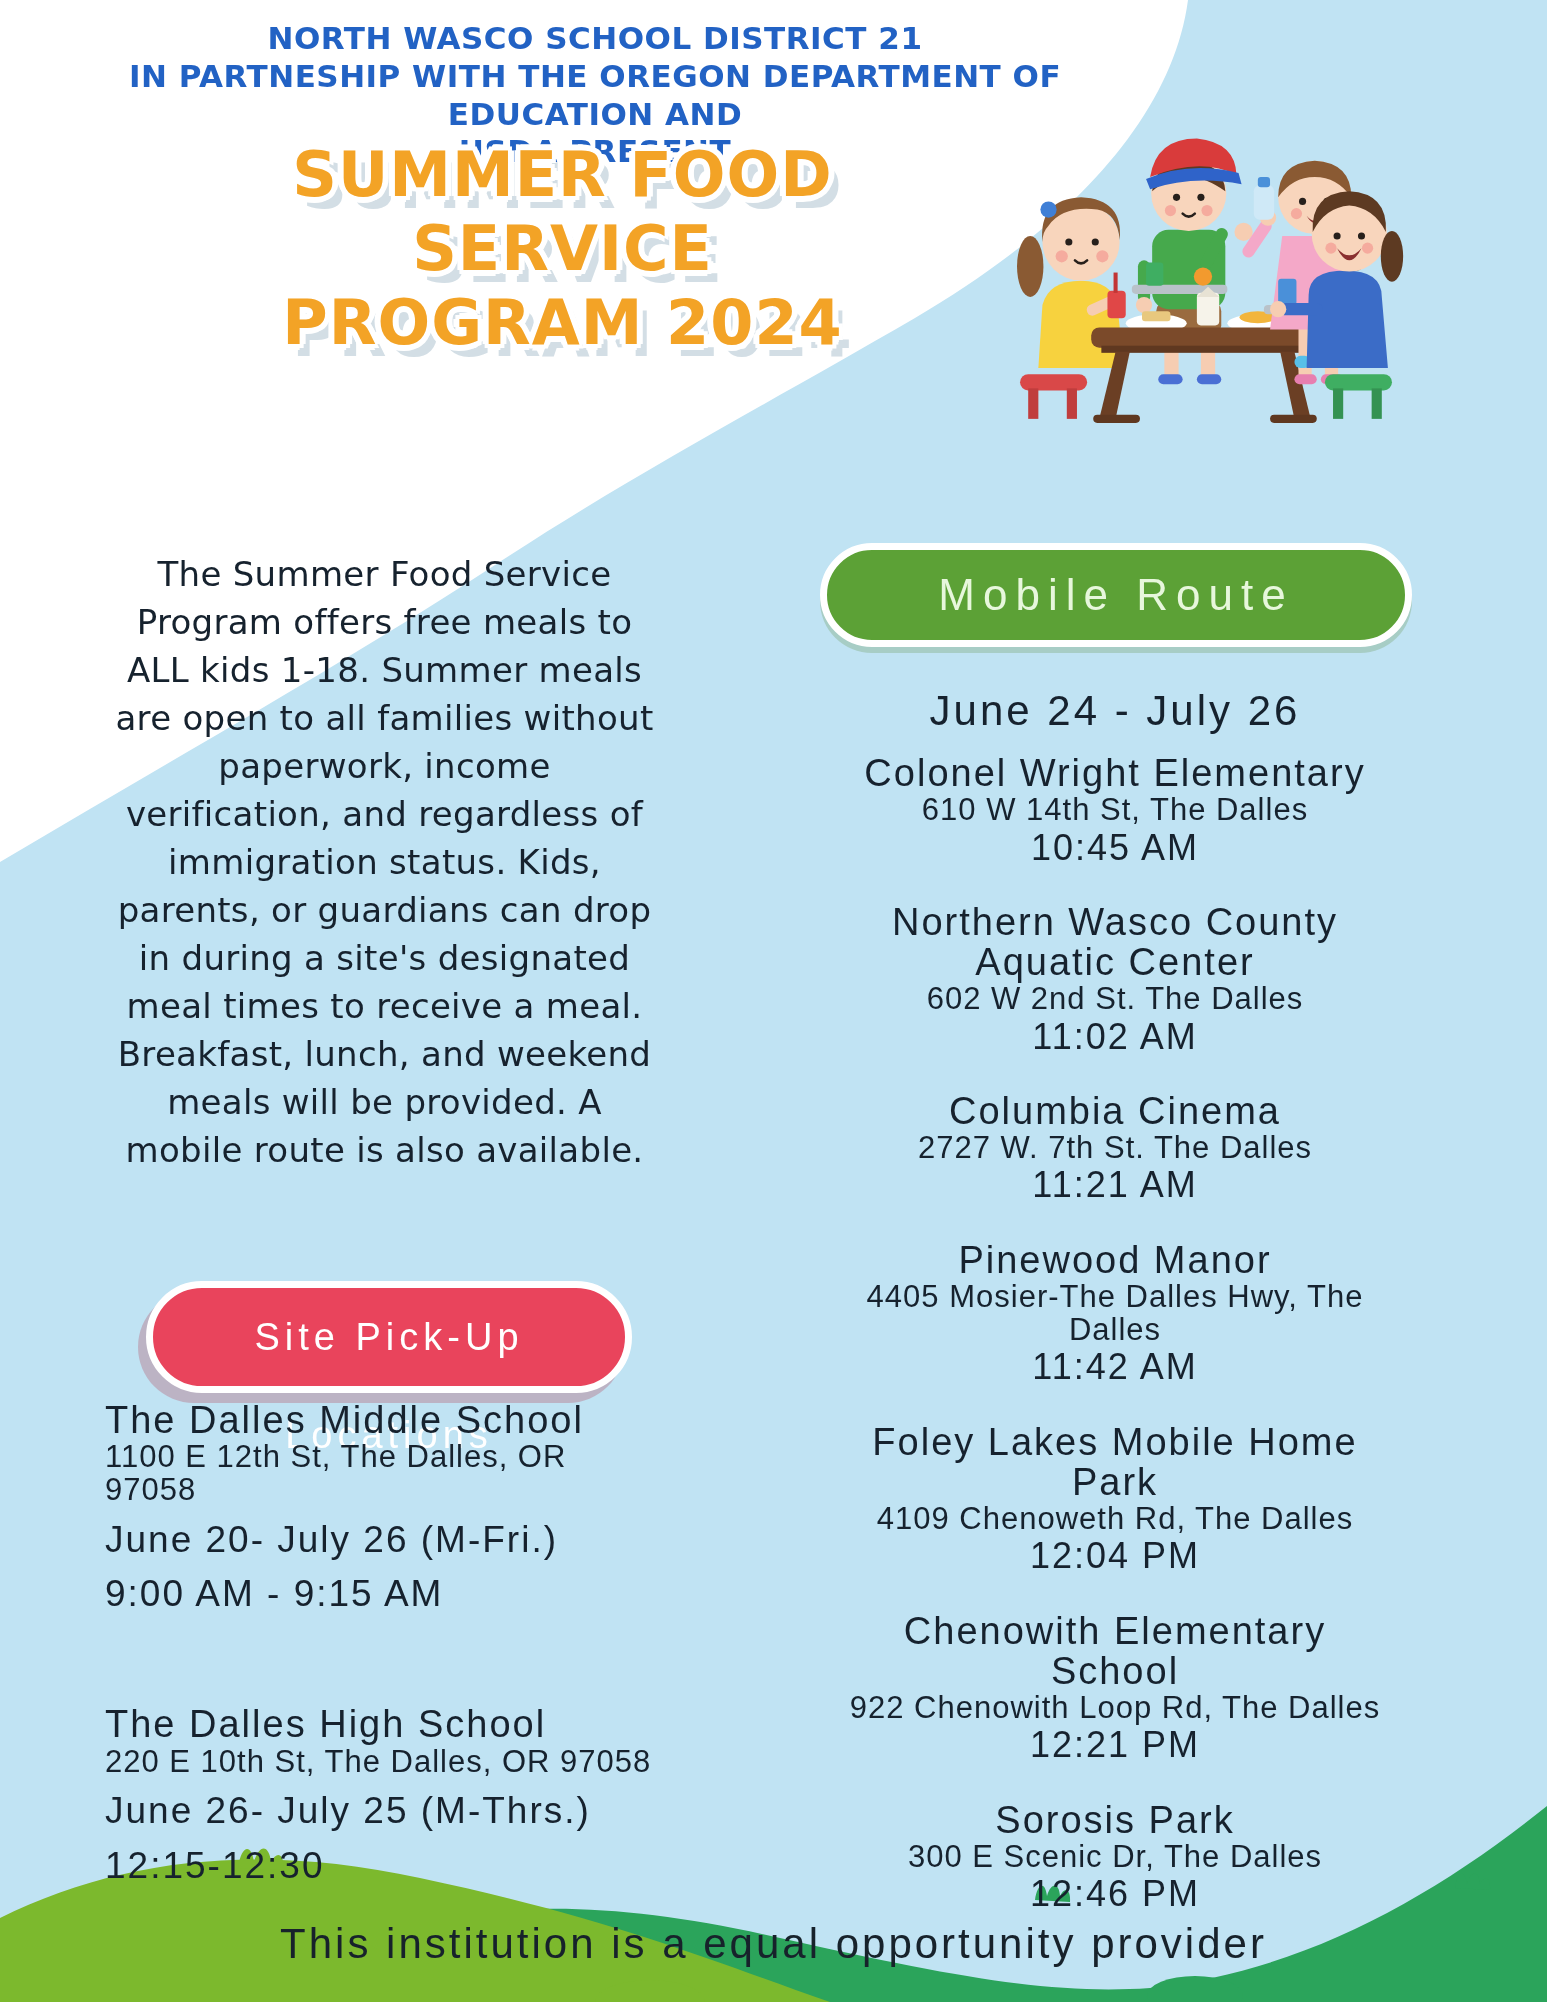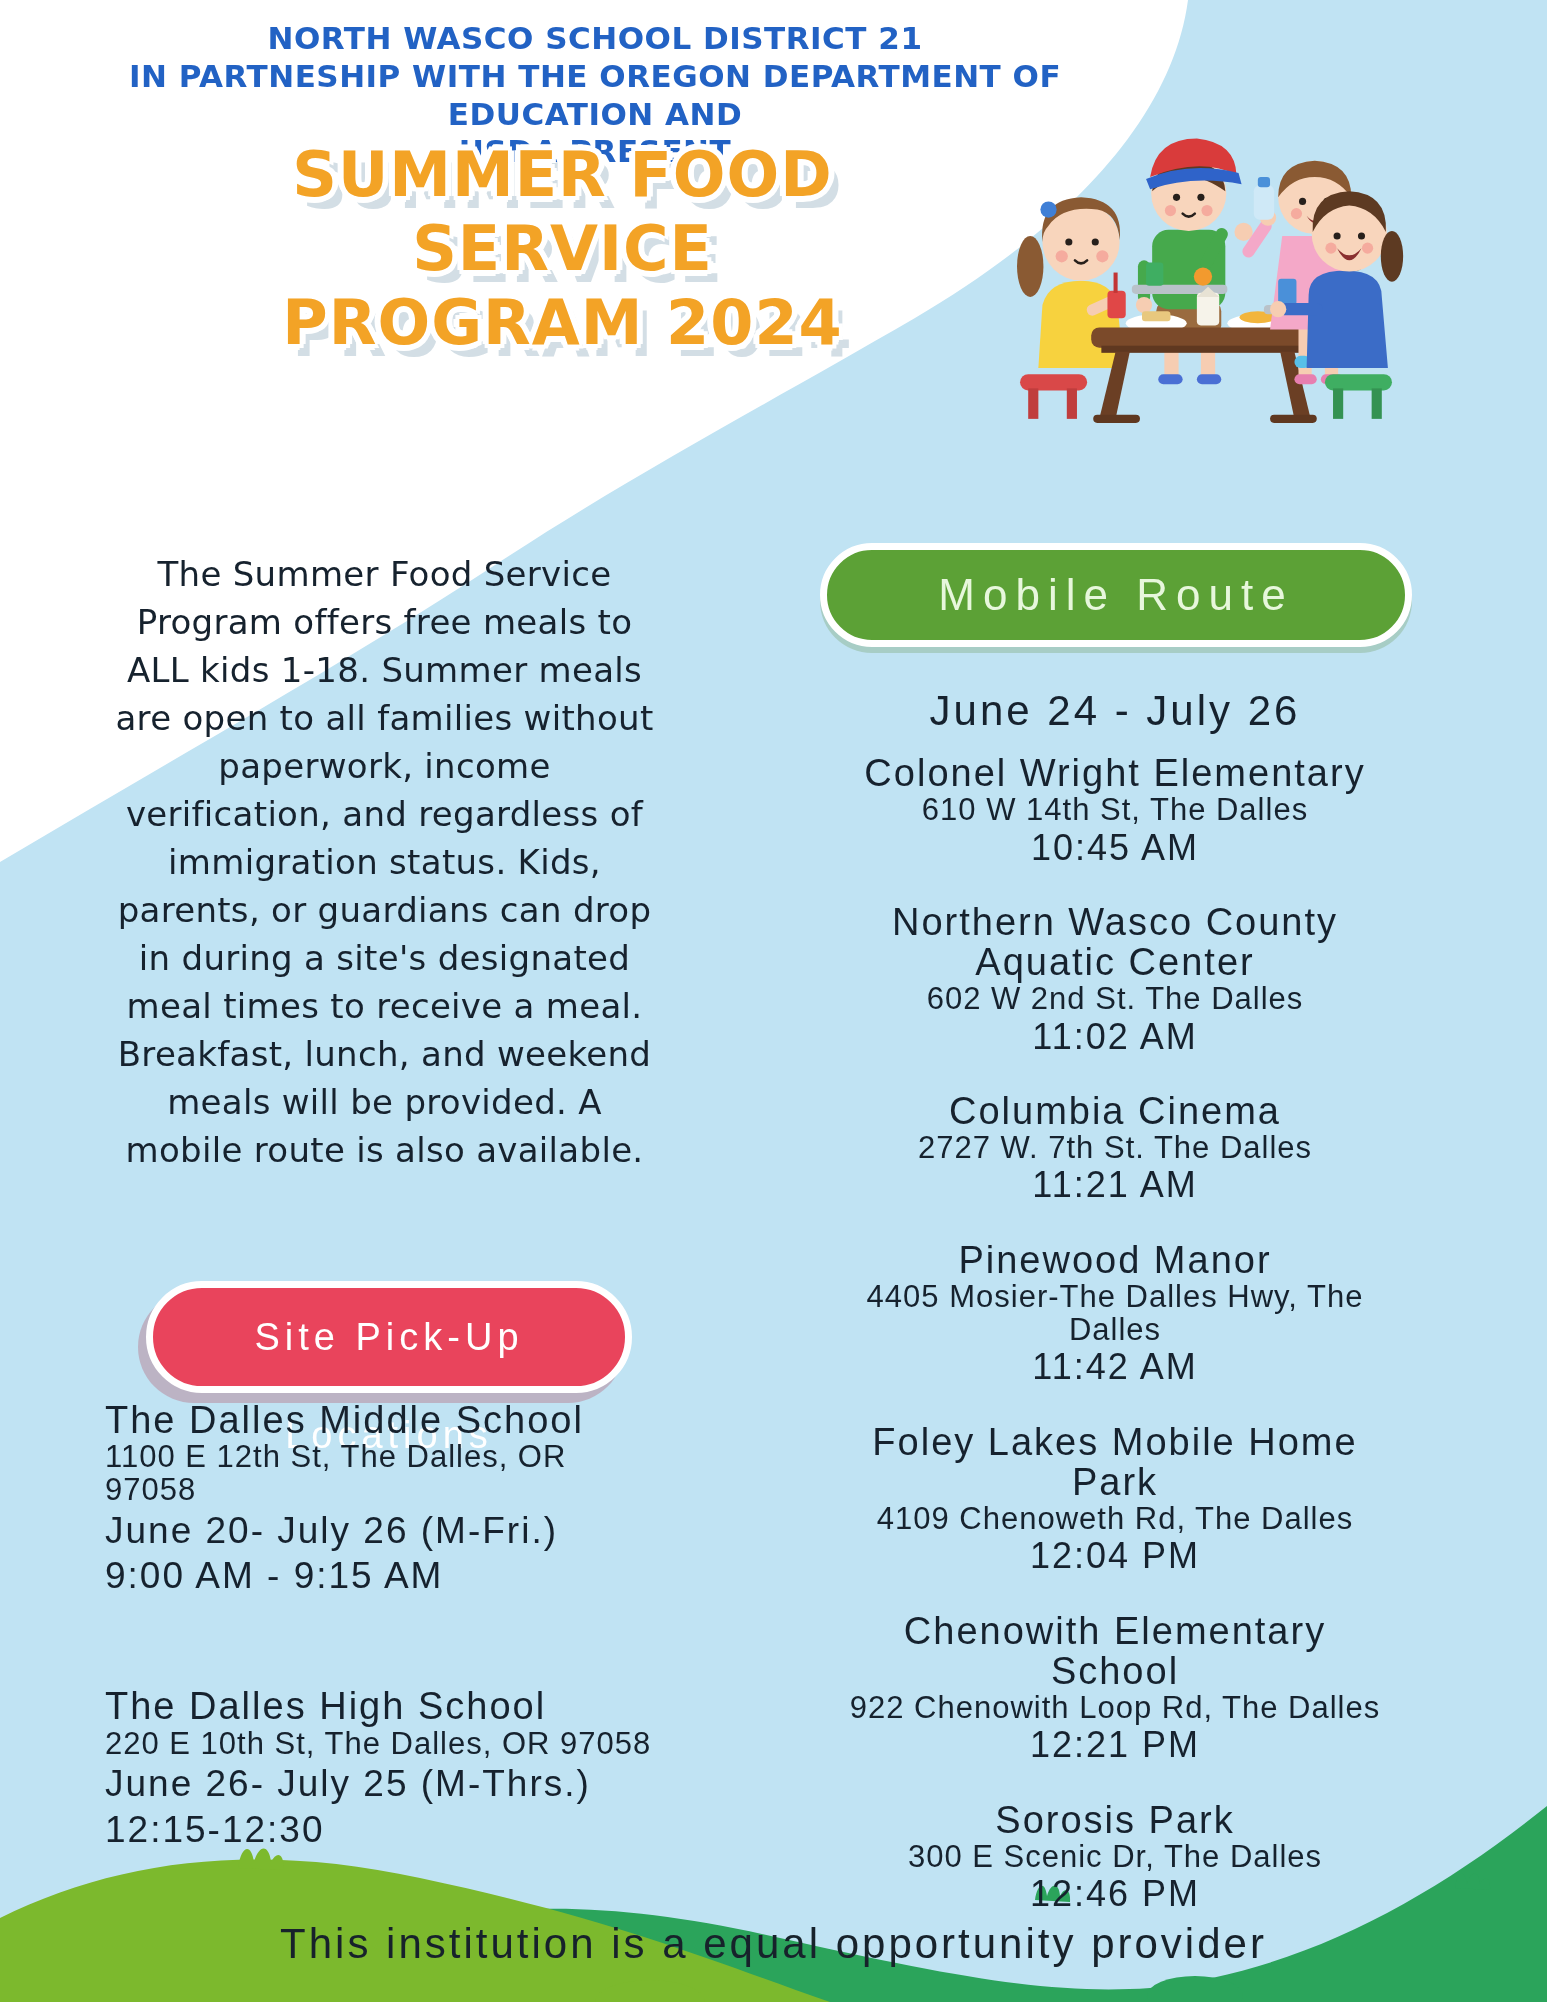--- a/index.html
+++ b/index.html
@@ -33,21 +33,21 @@
   #site-pill{left:146px;top:1281px;width:486px;height:112px;background:var(--pill-red);
              color:#fff;font-size:38px;letter-spacing:5px;line-height:98px;
              box-shadow:-8px 10px 0 rgba(180,90,110,.35);}
 
   #site-list{left:105px;top:1400px;width:560px;color:var(--navy);}
   #route-list{left:835px;top:688px;width:560px;text-align:center;color:var(--navy);}
 
   .loc-name{font-size:38px;line-height:1.06;letter-spacing:2px;}
   .loc-addr{font-size:31px;line-height:1.07;letter-spacing:1px;}
   .loc-time{font-size:36px;line-height:1.12;letter-spacing:2px;margin-top:1px;}
-  .loc-dates{font-size:37px;line-height:1.16;letter-spacing:2px;margin-top:3px;}
+  .loc-dates{font-size:37px;line-height:1.16;letter-spacing:2px;margin-top:12px;}
   .site-block{margin-bottom:88px;}
   .stop{margin-bottom:34px;}
   #route-dates{font-size:42px;letter-spacing:3px;line-height:1.1;margin-bottom:19px;}
 
   #footer{left:0;top:1920px;width:1547px;text-align:center;color:#17222b;z-index:3;
           font-size:42px;letter-spacing:3px;}
 </style>
 </head>
 <body>
 

